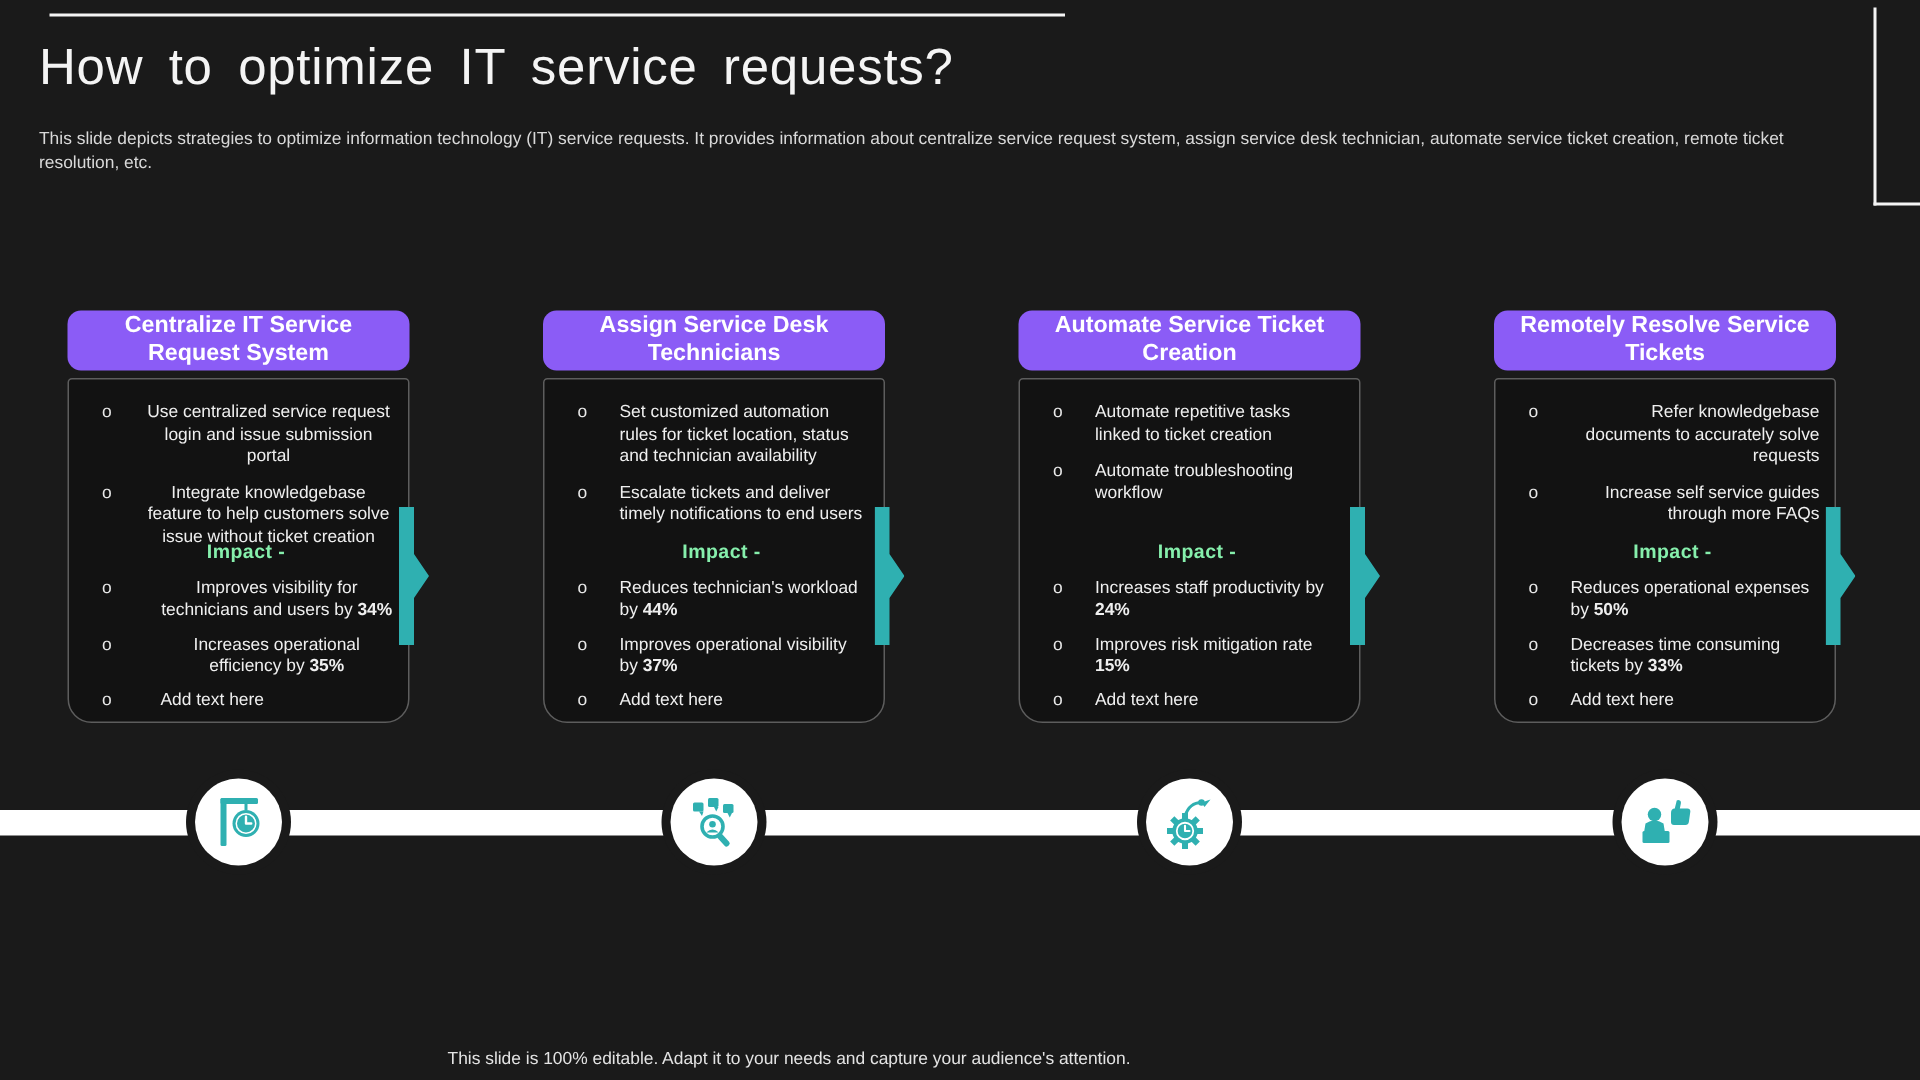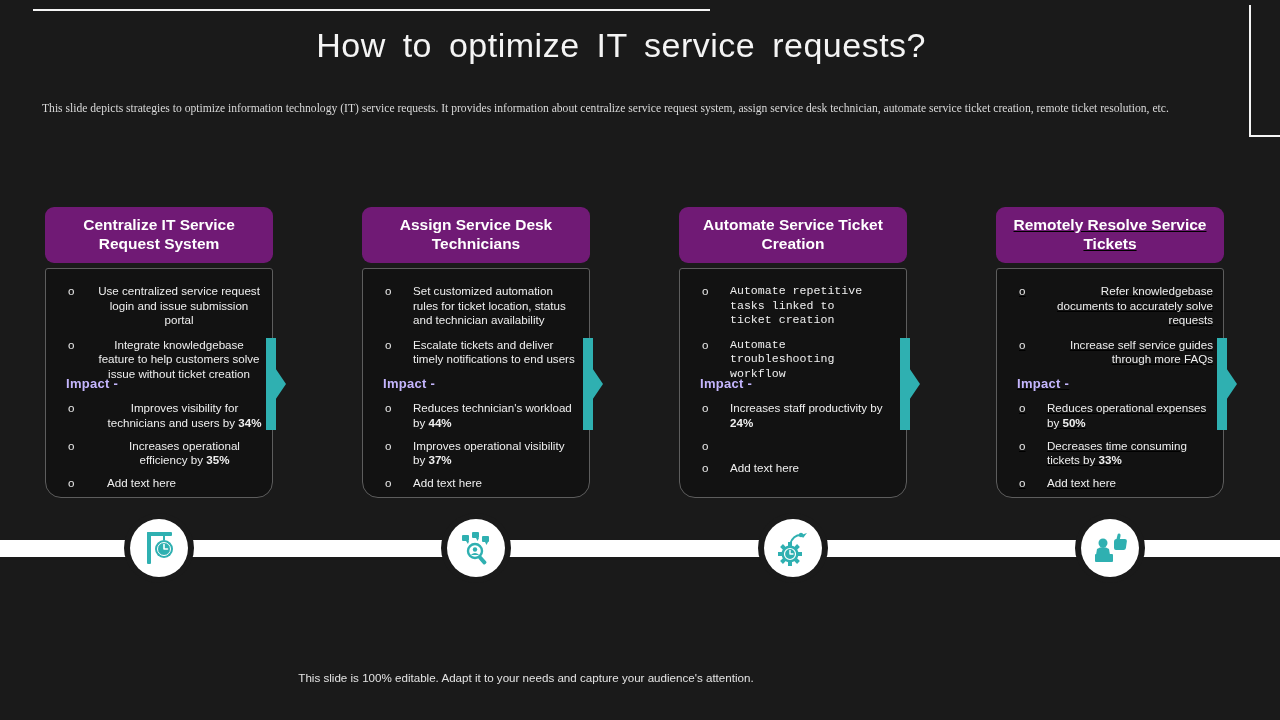--- a/index.html
+++ b/index.html
@@ -9,53 +9,53 @@
     font-family:"Liberation Sans", sans-serif;
     -webkit-font-smoothing:antialiased;
   }
   
   .rule-top{position:absolute;left:33px;top:9px;width:677px;height:2px;background:#f5f5f5;}
   .bracket-v{position:absolute;left:1249px;top:5px;width:2px;height:132px;background:#f5f5f5;}
   .bracket-h{position:absolute;left:1249px;top:135px;width:31px;height:2px;background:#f5f5f5;}
 
   .title{
     position:absolute;left:26px;top:26px;width:900px;
-    font-size:34px;font-weight:400;color:#f4f4f4;word-spacing:7px;letter-spacing:.5px;text-align:right;
+    font-size:34px;font-weight:400;color:#f4f4f4;word-spacing:7px;letter-spacing:.5px;
   }
   .subtitle{
     position:absolute;left:26px;top:85px;width:1208px;
     font-size:11.6px;line-height:1.35;color:#d9d9d9;
   }
 
   
   .card{position:absolute;top:207px;width:228px;}
   .card-header{
-    height:56px;background:#701a75;border-radius:9px;
+    height:40px;background:#8b5cf6;border-radius:9px;
     display:flex;align-items:center;justify-content:center;text-align:center;
     color:#ffffff;font-weight:bold;font-size:15.5px;line-height:1.2;padding:0 14px;box-sizing:border-box;
   }
   .card-body{
     margin-top:5px;height:230px;box-sizing:border-box;
     background:#121212;border:1px solid #5d5d5d;
     border-radius:3px 3px 16px 16px;
     padding:15px 10px 10px 14px;
     color:#efefef;font-size:11.6px;line-height:1.26;
     position:relative;
   }
   .bullets{height:90px;}
   .bullet{display:flex;margin-bottom:10px;}
   .bullet .marker{width:28px;flex:0 0 28px;text-align:left;padding-left:8px;color:#e8e8e8;}
   .bullet-text{display:block;}
-  .impact-label{color:#c4b5fd;font-weight:bold;font-size:13px;margin:2px 0 9px 6px;letter-spacing:.3px;}
+  .impact-label{color:#86efac;font-weight:bold;font-size:13px;margin:2px 0 9px 6px;letter-spacing:.3px;text-align:center;}
   .impact .bullet-text b{font-weight:bold;}
   .impact{margin-bottom:8px;}
   
   .col1 .bullet-text{max-width:182px;text-align:center;}
   .col2 .bullet-text{max-width:192px;}
-  .col3 .bullets .bullet-text{max-width:148px;font-family:Liberation Mono, monospace;}
+  .col3 .bullets .bullet-text{max-width:148px;}
   .col4 .bullets .bullet-text{max-width:176px;text-align:right;}
   .col1 .impact-area .bullet-text{max-width:188px;margin-left:11px;}
   .col2 .impact-area .bullet-text{max-width:188px;}
   .col3 .impact-area .bullet-text{max-width:200px;}
   .col4 .impact-area .bullet-text{max-width:196px;}
 
   .chevron{
     position:absolute;top:131px;left:221px;width:20px;height:92px;background:#2fb0b1;
     clip-path:polygon(0 0,50% 0,50% 34%,100% 50%,50% 66%,50% 100%,0 100%);
   }
@@ -63,33 +63,33 @@
   
   .band{position:absolute;left:0;top:540px;width:1280px;height:17px;background:#ffffff;z-index:1;}
   .badge{
     position:absolute;top:519px;width:58px;height:58px;border-radius:50%;
     background:#ffffff;box-shadow:0 0 0 6px #1a1a1a;z-index:2;
     display:flex;align-items:center;justify-content:center;
   }
   .badge svg{width:40px;height:40px;}
 
   .footer{
-    position:absolute;left:0;top:671px;width:1052px;text-align:center;
+    position:absolute;left:0;top:699px;width:1052px;text-align:center;
     font-size:11.6px;color:#e3e3e3;
   }
 </style>
 </head>
 <body>
 
 <div class="rule-top"></div>
 <div class="bracket-v"></div>
 <div class="bracket-h"></div>
 
 <h1 class="title" style="margin:0;">How to optimize IT service requests?</h1>
-<p class="subtitle" style="margin:16px;font-family:Liberation Serif, serif;">This slide depicts strategies to optimize information technology (IT) service requests. It provides information about centralize service request system, assign service desk technician, automate service ticket creation, remote ticket resolution, etc.</p>
+<p class="subtitle" style="margin:0;">This slide depicts strategies to optimize information technology (IT) service requests. It provides information about centralize service request system, assign service desk technician, automate service ticket creation, remote ticket resolution, etc.</p>
 
 <section class="card col1" style="left:45px;">
   <header class="card-header">
     <span>Centralize IT Service Request System</span>
   </header>
   <div class="card-body">
     <div class="bullets">
       <div class="bullet">
         <span class="marker">o</span>
         <span class="bullet-text">Use centralized service request login and issue submission portal</span>
@@ -168,31 +168,32 @@
       </div>
     </div>
     <div class="impact-label">Impact -</div>
     <div class="impact-area">
       <div class="bullet impact">
         <span class="marker">o</span>
         <span class="bullet-text"><span>Increases staff productivity by </span><b>24%</b></span>
       </div>
       <div class="bullet impact">
         <span class="marker">o</span>
-      </div>
-      <div class="bullet impact">
-        <span class="marker">o</span>
-        <span class="bullet-text"><span>Add text here</span><b></b></span>
-      </div>
-    </div>
-  </div>
-  <div class="chevron"></div>
-</section>
-
-<section class="card col4" style="left:996px;text-decoration:underline;">
+        <span class="bullet-text"><span>Improves risk mitigation rate </span><b>15%</b></span>
+      </div>
+      <div class="bullet impact">
+        <span class="marker">o</span>
+        <span class="bullet-text"><span>Add text here</span><b></b></span>
+      </div>
+    </div>
+  </div>
+  <div class="chevron"></div>
+</section>
+
+<section class="card col4" style="left:996px;">
   <header class="card-header">
     <span>Remotely Resolve Service Tickets</span>
   </header>
   <div class="card-body">
     <div class="bullets">
       <div class="bullet">
         <span class="marker">o</span>
         <span class="bullet-text">Refer knowledgebase documents to accurately solve requests</span>
       </div>
       <div class="bullet">

